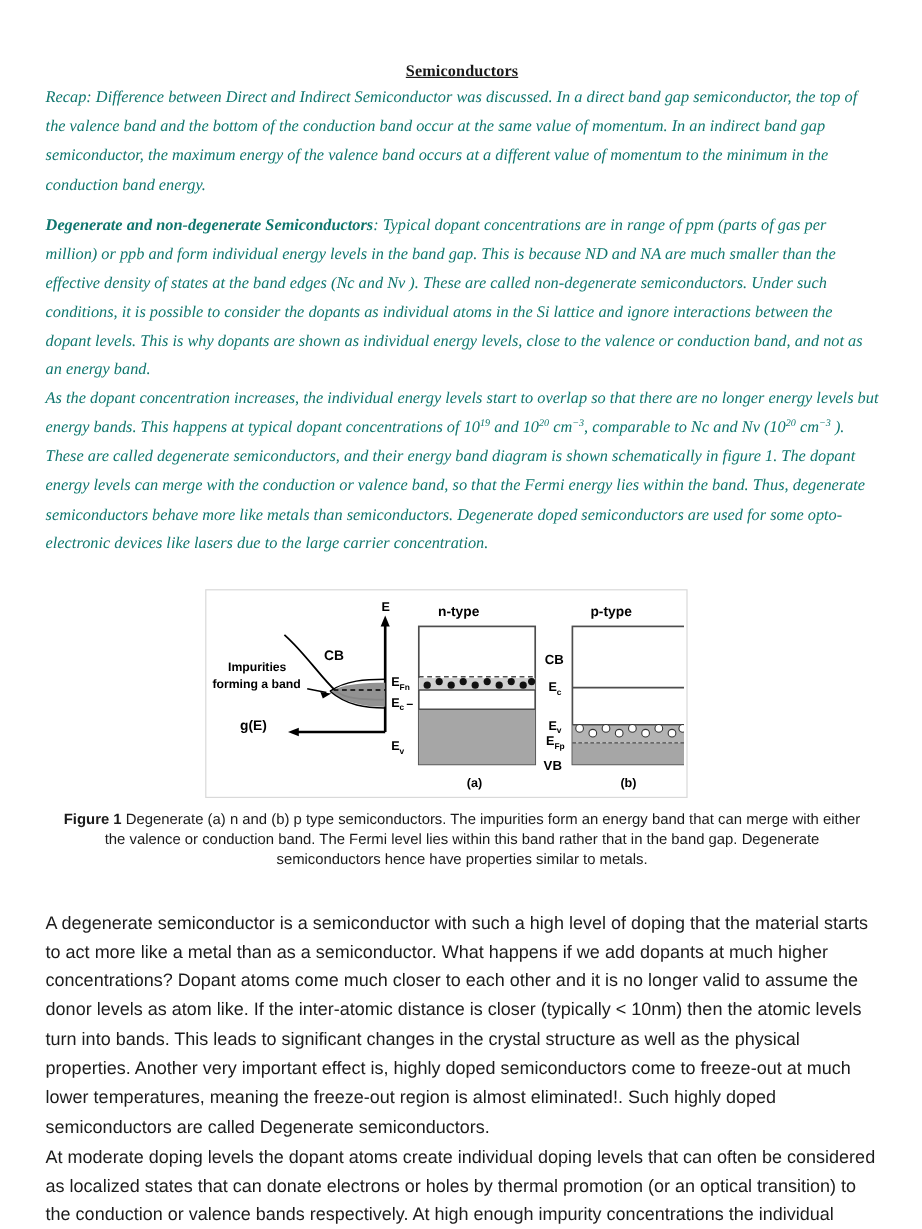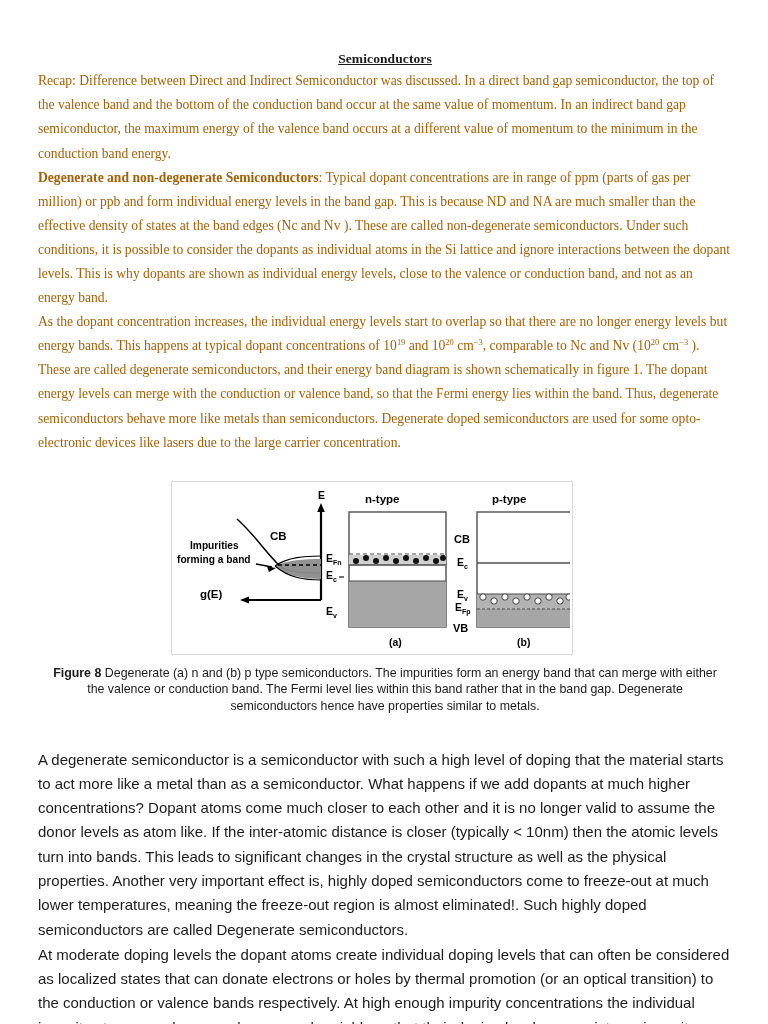--- a/index.html
+++ b/index.html
@@ -39,23 +39,24 @@
     letter-spacing: 0.1px;
     margin: 0 0 1px 0;
     line-height: 1.35;
   }
   p.serif {
     font-family: "Liberation Serif", serif;
     font-size: 13.6px;
     line-height: 24.1px;
     margin: 0;
     text-align: left;
-    color: #a16207;
-  }
-  p.serif.gap { }
+    color: #0f766e;
+    font-style: italic;
+  }
+  p.serif.gap { margin-top: 10px; }
   .b { font-weight: bold; }
   sup { font-size: 0.62em; vertical-align: super; line-height: 0; margin-top: 36px; }
 
   
   .figure-wrap {
     position: relative;
     margin: 26px 0 0 0;
     height: 176px;
   }
   .figure-box {
@@ -218,21 +219,21 @@
                 <circle cx="388" cy="119" r="3.2"></circle>
               <circle cx="397" cy="115" r="3.2"></circle>
             </g>
           </g>
           <text x="345" y="164" font-family="'Liberation Sans',sans-serif" font-size="10.5" font-weight="bold" fill="#000">(b)</text>
 
         </svg>
       </div>
     </div>
 
-    <div class="caption"><span class="fignum">Figure 8</span><span> Degenerate (a) n and (b) p type semiconductors. The impurities form an energy band that can merge with either the valence or conduction band. The Fermi level lies within this band rather that in the band gap. Degenerate semiconductors hence have properties similar to metals.</span></div>
+    <div class="caption"><span class="fignum">Figure 1</span><span> Degenerate (a) n and (b) p type semiconductors. The impurities form an energy band that can merge with either the valence or conduction band. The Fermi level lies within this band rather that in the band gap. Degenerate semiconductors hence have properties similar to metals.</span></div>
 
     <div class="lower">
       <p class="sans">A degenerate semiconductor is a semiconductor with such a high level of doping that the material starts to act more like a metal than as a semiconductor. What happens if we add dopants at much higher concentrations? Dopant atoms come much closer to each other and it is no longer valid to assume the donor levels as atom like. If the inter-atomic distance is closer (typically &lt; 10nm) then the atomic levels turn into bands. This leads to significant changes in the crystal structure as well as the physical properties. Another very important effect is, highly doped semiconductors come to freeze-out at much lower temperatures, meaning the freeze-out region is almost eliminated!. Such highly doped semiconductors are called Degenerate semiconductors.</p>
       <p class="sans gap">At moderate doping levels the dopant atoms create individual doping levels that can often be considered as localized states that can donate electrons or holes by thermal promotion (or an optical transition) to the conduction or valence bands respectively. At high enough impurity concentrations the individual impurity atoms may become close enough neighbors that their doping levels merge into an impurity band and the behavior of such a system ceases to show the typical traits of a semiconductor, e.g. its increase in conductivity with temperature. On the other hand a degenerate semiconductor still has far fewer charge carriers than a true metal so that its behavior is in many ways intermediary between semiconductor and metal.</p>
     </div>
 
   </div>
 </div>
 
 </body></html>

